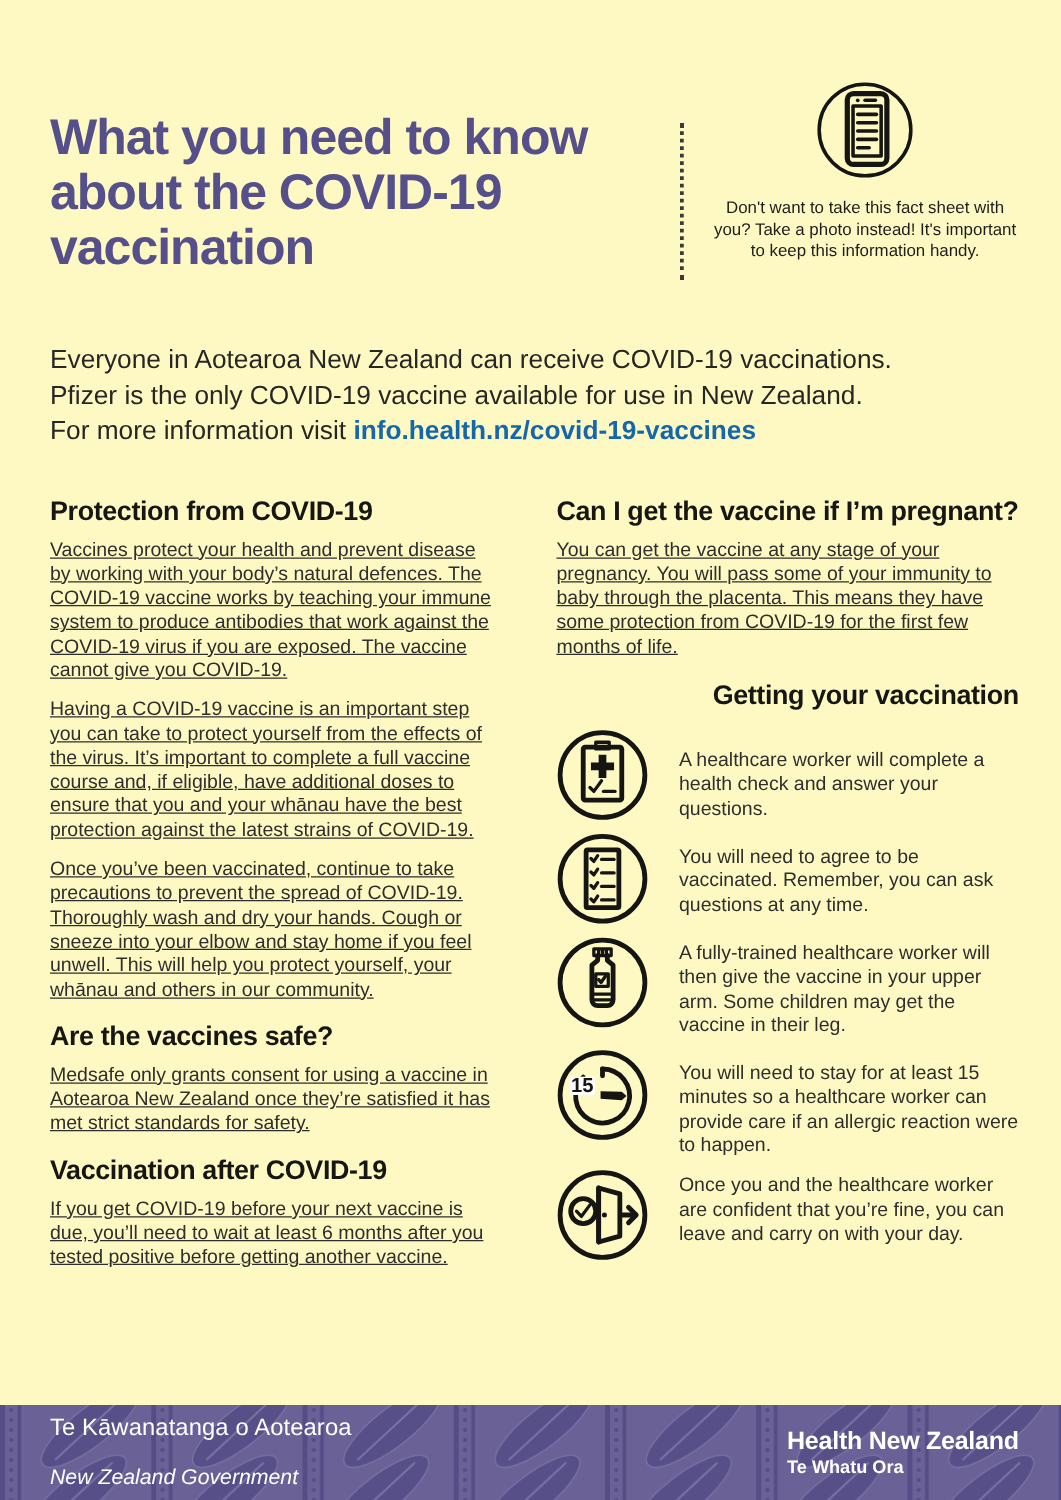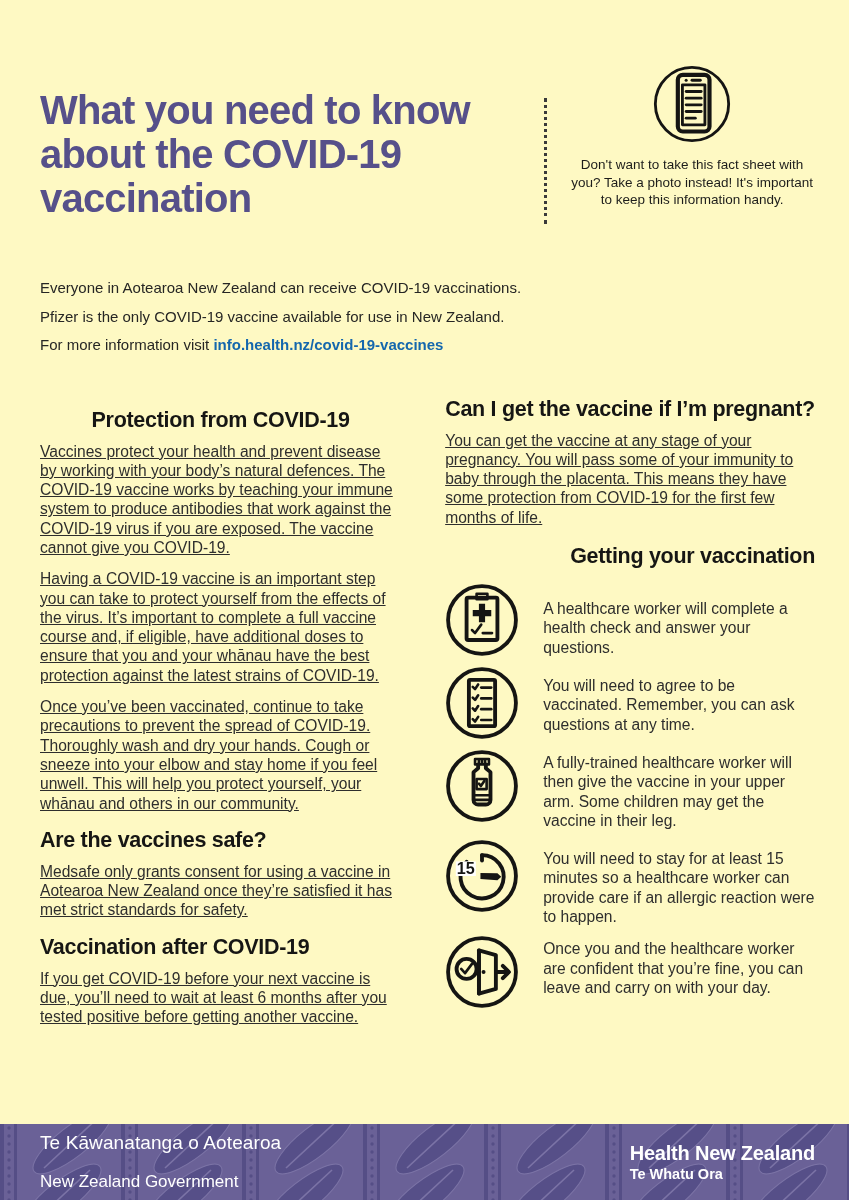--- a/index.html
+++ b/index.html
@@ -18,37 +18,37 @@
   }
   .header-sep {
     margin-left:32px; margin-top:10px; height:126px;
     border-left:3px dotted #3a3a3a; flex:0 0 0;
   }
   .photo-note { width:250px; margin-left:22px; margin-top:-24px; text-align:center; }
   .photo-note .icon-wrap { display:flex; justify-content:center; margin-bottom:8px; }
   .photo-note p { font-size:13.5px; line-height:17.5px; color:#1d1d1b; }
 
   
-  .intro { padding:50px 18px 0 40px; font-size:15px; line-height:28.5px; color:#262624; }
+  .intro { padding:50px 18px 0 40px; font-size:21px; line-height:28.5px; color:#262624; }
   .intro a { color:#1467ad; font-weight:bold; text-decoration:none; }
 
   
   .columns { display:flex; padding:36px 34px 0 40px; }
   .col-left  { width:392px; padding-right:18px; }
   .col-right { width:383px; margin-left:26px; }
 
   h2.sec {
     font-size:21.5px; line-height:26px; color:#161614;
     letter-spacing:-0.3px; margin:0 0 9px 0;
   }
   .col-left p, .col-right p.body {
     font-size:15.6px; line-height:19.3px; color:#2e2e2d; margin:0 0 12px 0;text-decoration:underline;
   }
   .col-left h2.sec { margin-top:14px; }
-  .col-left h2.sec:first-child { margin-top:11px;text-align:center; }
+  .col-left h2.sec:first-child { margin-top:0; }
 
   
   .getting-heading { margin-top:16px !important; margin-bottom:14px !important;text-align:right; }
   .step { display:flex; align-items:flex-start; margin-bottom:9px; }
   .step-icon { flex:0 0 74px; height:74px; margin-right:24px; }
   .step-icon svg { display:block; }
   .step-text { flex:1; font-size:15.6px; line-height:19.3px; color:#2e2e2d; padding-top:4px; }
   .step:nth-child(odd) .step-text { padding-top:10px; }
   .step:first-of-type .step-text { padding-top:16px; }
 
@@ -57,21 +57,21 @@
     position:absolute; left:0; bottom:0; width:849px; height:76px;
     background:#6a6197; color:#ffffff; overflow:hidden;
   }
   .footer .pattern { position:absolute; inset:0; }
   .footer-inner {
     position:relative; z-index:1; height:100%;
     display:flex; justify-content:space-between; align-items:center;
     padding:0 34px 0 40px;
   }
   .gov-lockup .l1 { font-size:19px; font-weight:normal; letter-spacing:0.1px; }
-  .gov-lockup .l2 { font-size:17px; margin-top:18px; }
+  .gov-lockup .l2 { font-size:17px; margin-top:18px;font-style:italic; }
   .health-lockup { text-align:left; }
   .health-lockup .l1 { font-size:20px; font-weight:bold; letter-spacing:-0.2px; }
   .health-lockup .l2 { font-size:14.5px; font-weight:bold; margin-top:1px; }
 
   .ic { stroke:#151513; fill:none; stroke-width:5; stroke-linecap:round; stroke-linejoin:round; }
   .ic-thin { stroke:#151513; fill:none; stroke-width:3.4; stroke-linecap:round; stroke-linejoin:round; }
   .ic-fill { fill:#151513; stroke:none; }
 </style>
 </head>
 <body>

